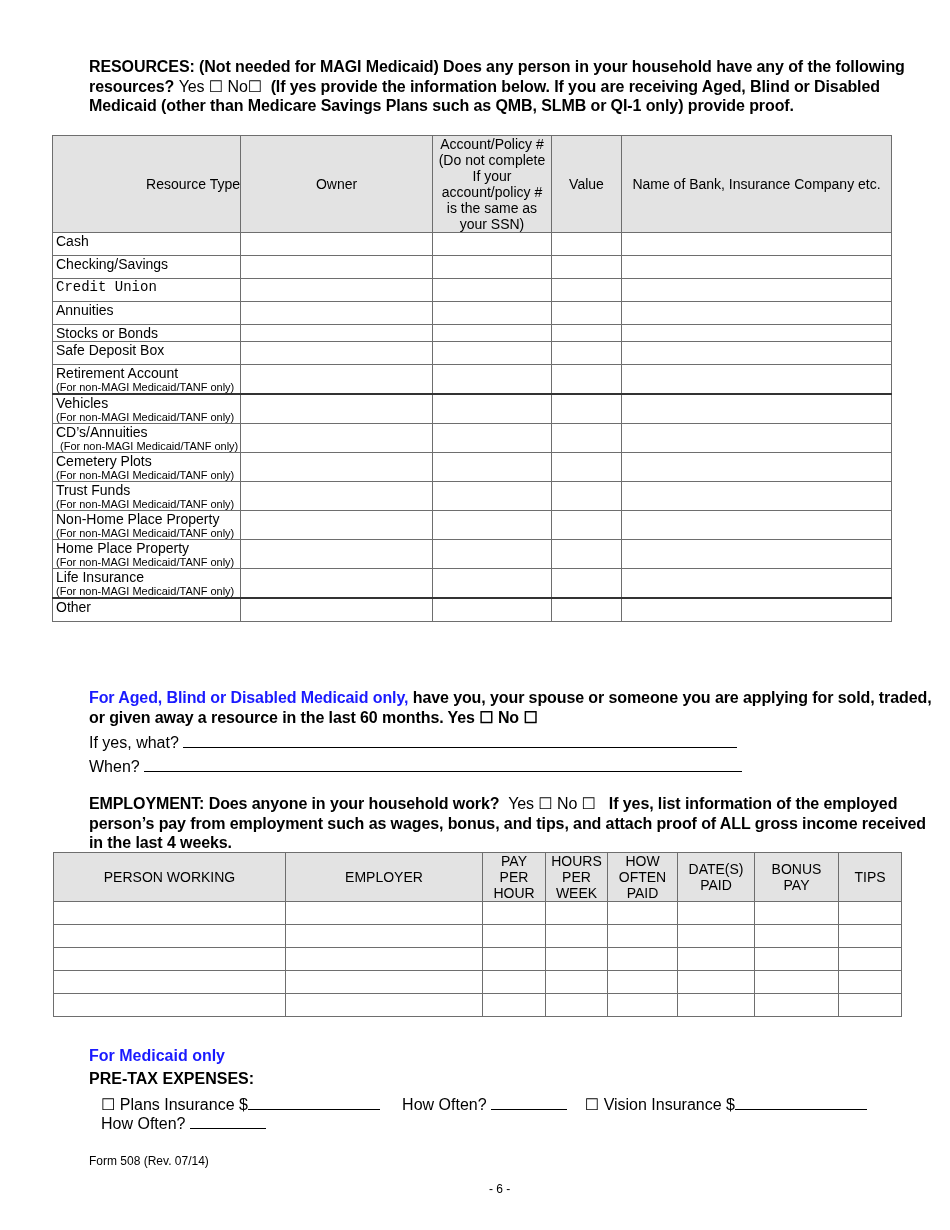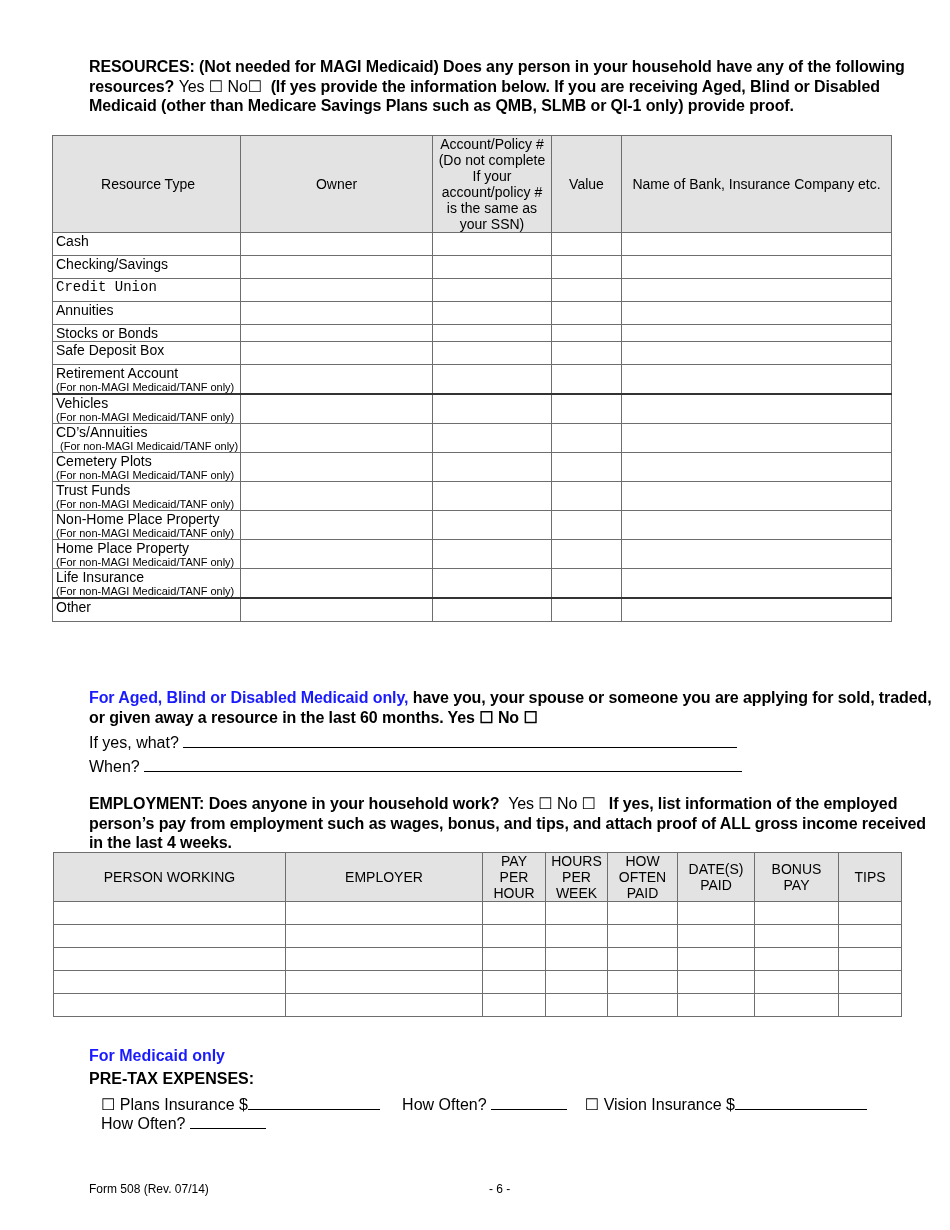--- a/index.html
+++ b/index.html
@@ -7,21 +7,21 @@
          font-family: "Liberation Sans", sans-serif; color: #000; }
   .abs { position: absolute; margin-left: 33px; }
   .bold { font-weight: bold; }
   .para { font-size: 16px; line-height: 19.5px; letter-spacing: -0.1px; }
   .blue { color: #1a1aff; }
   .normal { font-weight: normal; }
 
   table.grid { position: absolute; border-collapse: collapse; table-layout: fixed; }
   table.grid td, table.grid th { border: 1px solid #6e6e6e; padding: 0; font-weight: normal; }
   table.grid th { background: #e3e3e3; font-size: 14px; line-height: 16px; text-align: center; vertical-align: middle; }
-  table.grid th.left { text-align: center; padding-left: 3px; }
+  table.grid th.left { text-align: right; padding-left: 3px; }
   table.grid td { vertical-align: top; }
   .rt-label { font-size: 14px; line-height: 15px; padding-left: 3px; padding-top: 1px; }
   .rt-sub { font-size: 11px; line-height: 12px; padding-left: 3px; }
   .rt-sub.indent { padding-left: 7px; }
   tr.thick td { border-top: 2px solid #333; }
 
   .line-field { font-size: 16px; line-height: 20px; }
   .uline { display: inline-block; border-bottom: 1px solid #000; height: 16px; vertical-align: baseline; }
   .footer { font-size: 12px; }
 </style>
@@ -309,14 +309,14 @@
   <span class="uline" style="width:76px;"></span>
   &nbsp;&nbsp;
   <span>☐</span>
   <span>Vision Insurance $</span><span class="uline" style="width:132px;"></span>
 </div>
 <div class="abs line-field" style="left:68px; top:1112px;">
   <span>How Often?</span>
   <span class="uline" style="width:76px;"></span>
 </div>
 
-<div class="abs footer" style="left:56px; top:1182px;">Form 508 (Rev. 07/14)</div>
+<div class="abs footer" style="left:56px; top:1154px;">Form 508 (Rev. 07/14)</div>
 <div class="abs footer" style="left:456px; top:1182px;">- 6 -</div>
 
 </body></html>

